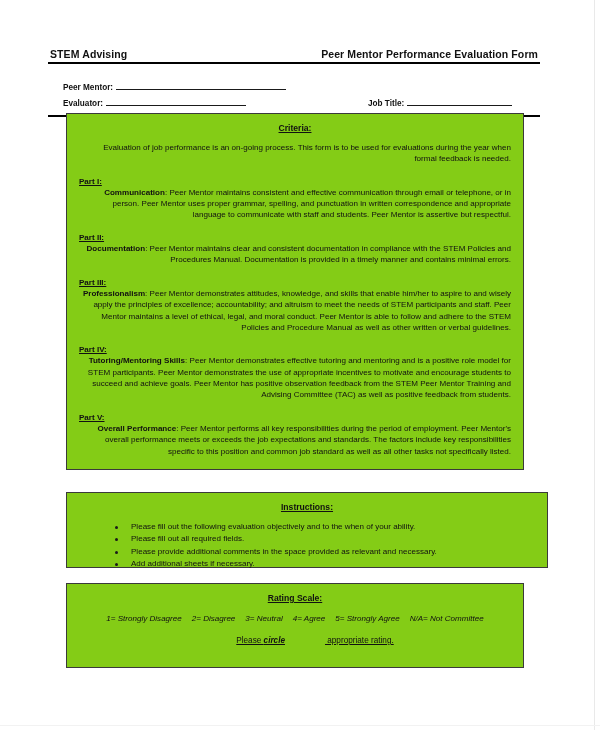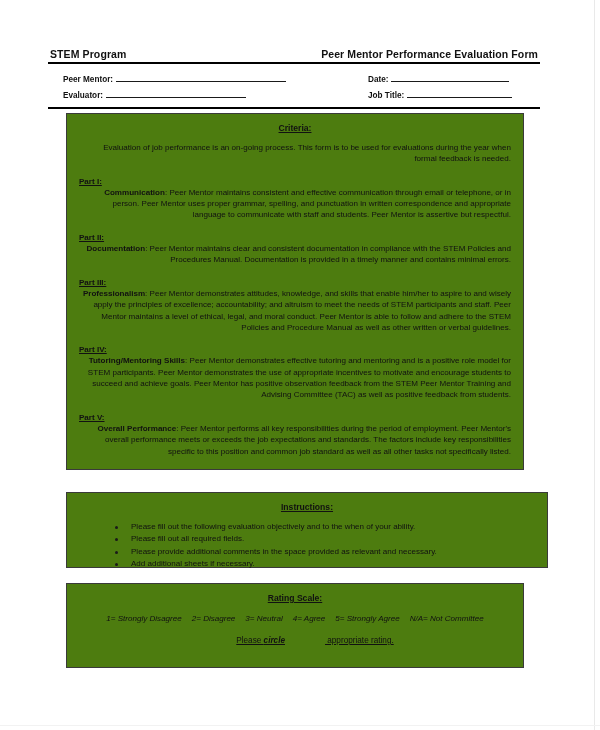--- a/index.html
+++ b/index.html
@@ -59,21 +59,21 @@
     font-size: 10.5px;
     letter-spacing: 0.1px;
     padding: 0 2px 2px 2px;
   }
   .hdr-rule-heavy {
     height: 2px;
     background: #000000;
     width: 100%;
   }
   .hdr-fields {
-    padding: 8px 0 3px 0;
+    padding: 16px 0 3px 0;
   }
   .field-row {
     display: flex;
     align-items: baseline;
     height: 16px;
   }
   .field-left {
     width: 300px;
     display: flex;
     align-items: baseline;
@@ -100,21 +100,21 @@
   }
   .fl-mentor   { width: 170px; }
   .fl-evaluator{ width: 140px; }
   .fl-date     { width: 118px; }
   .fl-jobtitle { width: 105px; }
 
   
   .box {
     position: absolute;
     border: 1.6px solid #3a3a3a;
-    background: #4d7c0f;
+    background: #84cc16;
     box-sizing: border-box;
   }
 
   
   #criteria-box {
     left: 66px;
     top: 113px;
     width: 458px;
     height: 357px;
     padding: 8px 12px 6px 12px;
@@ -209,36 +209,32 @@
 <body>
 
 <div id="page">
 
   <div class="page-edge-right"></div>
   <div class="page-edge-bottom"></div>
 
   <div id="header">
 
     <div class="hdr-title-row">
-      <span>STEM Program</span>
+      <span>STEM Advising</span>
       <span>Peer Mentor Performance Evaluation Form</span>
     </div>
 
     <div class="hdr-rule-heavy"></div>
 
     <div class="hdr-fields">
 
       <div class="field-row">
         <div class="field-left">
           <span class="field-label">Peer Mentor:</span>
           <span class="field-line fl-mentor"></span>
-        </div>
-        <div class="field-right">
-          <span class="field-label">Date:</span>
-          <span class="field-line fl-date"></span>
         </div>
       </div>
 
       <div class="field-row">
         <div class="field-left">
           <span class="field-label">Evaluator:</span>
           <span class="field-line fl-evaluator"></span>
         </div>
         <div class="field-right">
           <span class="field-label">Job Title:</span>

